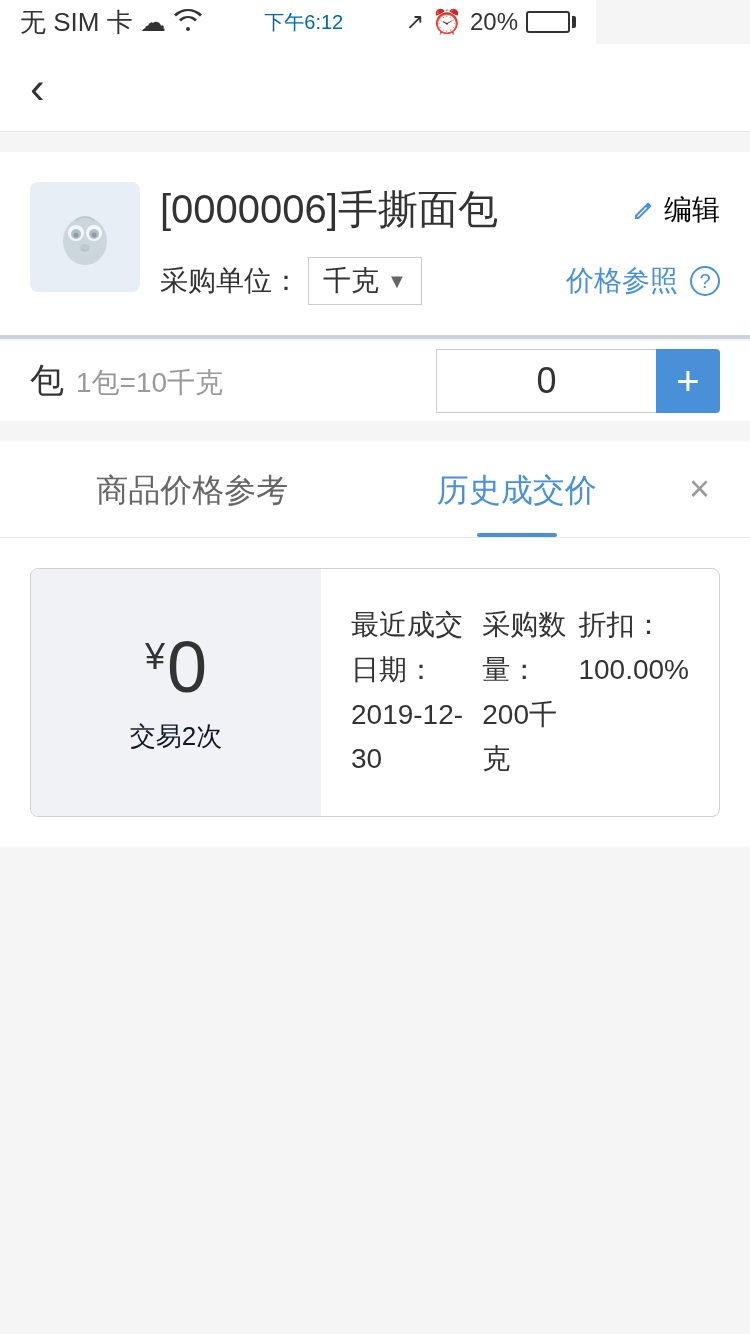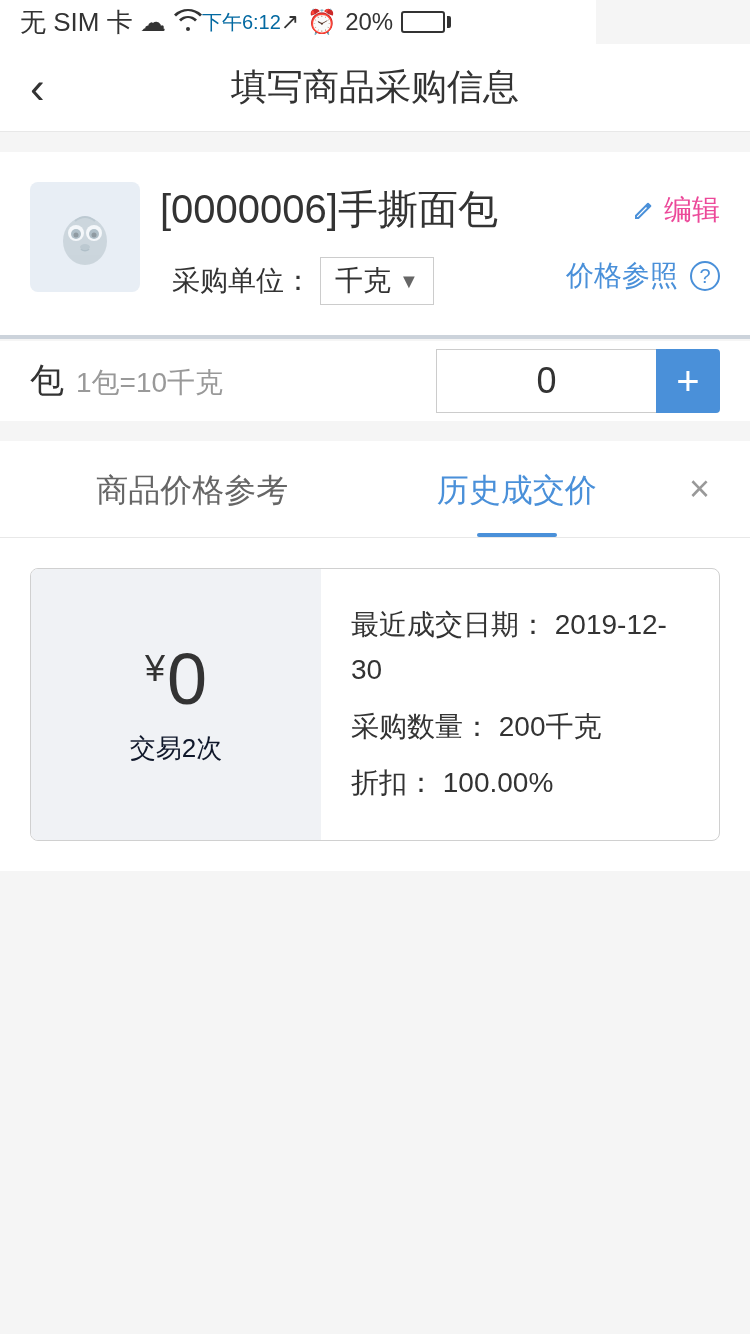--- a/index.html
+++ b/index.html
@@ -12,20 +12,21 @@
       color: #333;
     }
 
     
     .status-bar {
       width: 596px;
       height: 44px;
       background: #fff;
       display: flex;
       align-items: center;
+      justify-content: space-between;
       padding: 0 20px;
       font-size: 28px;
     }
     .status-left {
       display: flex;
       align-items: center;
       gap: 8px;
       font-size: 26px;
       color: #333;
     }
@@ -129,33 +130,32 @@
       justify-content: space-between;
       align-items: center;
     }
     .product-name {
       font-size: 40px;
       color: #333;
       font-weight: 500;
     }
     .edit-btn {
       font-size: 28px;
-      color: #ec4899;
+      color: #000000;
       display: flex;
       align-items: center;
       gap: 4px;
       cursor: pointer;
       white-space: nowrap;
     }
     .unit-row {
       margin-top: 20px;
       display: flex;
-      align-items: flex-start;
+      align-items: center;
       justify-content: space-between;
-      margin-left: 12px;
     }
     .unit-label {
       font-size: 28px;
       color: #333;
     }
     .unit-select {
       display: inline-flex;
       align-items: center;
       border: 1px solid #ccc;
       border-radius: 0;
@@ -327,22 +327,22 @@
     }
     .trade-count {
       font-size: 26px;
       color: #0f172a;
       margin-top: 16px;
     }
     .price-card-right {
       flex: 1;
       padding: 34px 30px;
       display: flex;
-      flex-direction: column;
-      gap: 12px;
+      flex-direction: row;
+      gap: 5px;
     }
     .price-detail-row {
       font-size: 28px;
       color: #333;
       line-height: 1.6;
     }
 
     
     .main-content {
       background: #f5f5f5;
@@ -372,21 +372,20 @@
       <span class="battery-body">
         <span class="battery-fill"></span>
       </span>
       <span class="battery-cap"></span>
     </span>
   </div>
 </div>
 
 <div class="nav-bar">
   <span class="nav-back">‹</span>
-  <span class="nav-title">填写商品采购信息</span>
 </div>
 
 <div class="main-content">
 
   <div class="product-card">
     <div class="product-card-row">
       <div class="product-thumb">
 
         <svg viewBox="0 0 80 80" fill="none" xmlns="http://www.w3.org/2000/svg">
           <ellipse cx="40" cy="44" rx="22" ry="24" fill="#b0bec5"></ellipse>

